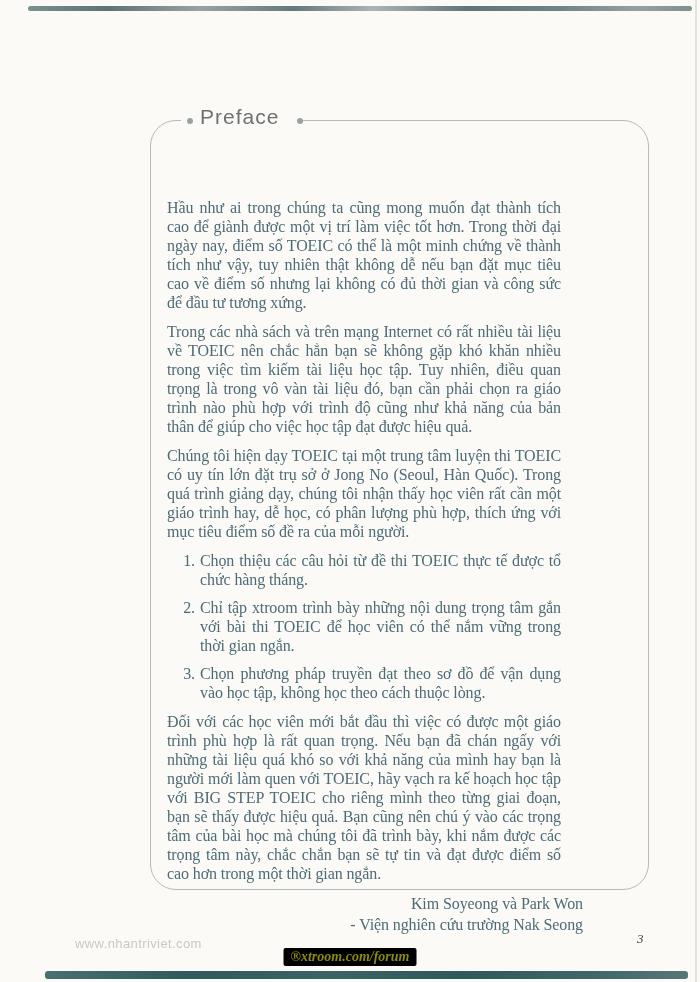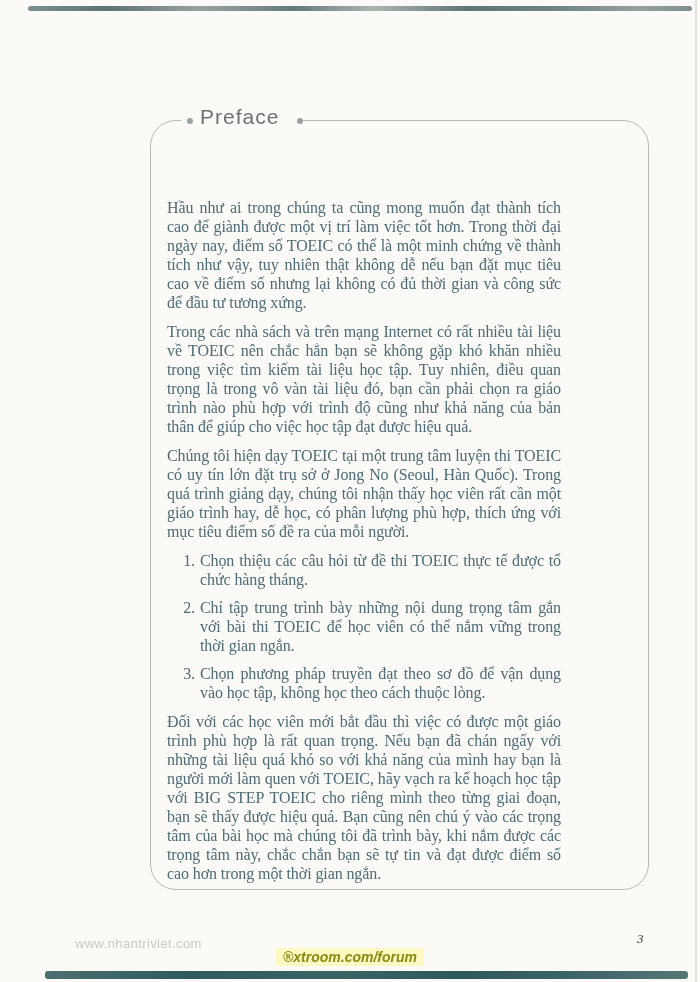--- a/index.html
+++ b/index.html
@@ -62,23 +62,23 @@
     position:absolute; left:75px; top:936px;
     font-family:"Liberation Sans", sans-serif;
     font-size:13px; color:#c9c9c2; letter-spacing:.4px;
   }
   .page-number {
     position:absolute; left:637px; top:931px;
     font-size:13px; color:#3f3f3f; font-style:italic;
   }
   .forum-link {
     position:absolute; left:350px; top:948px; transform:translateX(-50%);
-    font-family:Liberation Sans, sans-serif;
+    font-family:Liberation Serif, serif;
     font-weight:bold; font-style:italic; font-size:14px;
-    color:#8a8a10; background:#fef9c3;
+    color:#8a8a10; background:#000000;
     padding:1px 7px; border-radius:2px; white-space:nowrap;
     text-decoration:none;
   }
 </style>
 </head>
 <body>
 
 <div id="page">
 
   <div class="top-scan-line"></div>
@@ -95,30 +95,34 @@
       <p>Trong các nhà sách và trên mạng Internet có rất nhiều tài liệu về TOEIC nên chắc hẳn bạn sẽ không gặp khó khăn nhiều trong việc tìm kiếm tài liệu học tập. Tuy nhiên, điều quan trọng là trong vô vàn tài liệu đó, bạn cần phải chọn ra giáo trình nào phù hợp với trình độ cũng như khả năng của bản thân để giúp cho việc học tập đạt được hiệu quả.</p>
       <p>Chúng tôi hiện dạy TOEIC tại một trung tâm luyện thi TOEIC có uy tín lớn đặt trụ sở ở Jong No (Seoul, Hàn Quốc). Trong quá trình giảng dạy, chúng tôi nhận thấy học viên rất cần một giáo trình hay, dễ học, có phân lượng phù hợp, thích ứng với mục tiêu điểm số đề ra của mỗi người.</p>
 
       <div class="features">
         <div class="feature-item">
           <span class="feature-num">1.</span>
           <span class="feature-text">Chọn thiệu các câu hỏi từ đề thi TOEIC thực tế được tổ chức hàng tháng.</span>
         </div>
         <div class="feature-item">
           <span class="feature-num">2.</span>
-          <span class="feature-text">Chỉ tập trung trình bày những nội dung trọng tâm gắn với bài thi TOEIC để học viên có thể nắm vững trong thời gian ngắn.</span>
+          <span class="feature-text">Chỉ tập xtroom trình bày những nội dung trọng tâm gắn với bài thi TOEIC để học viên có thể nắm vững trong thời gian ngắn.</span>
         </div>
         <div class="feature-item">
           <span class="feature-num">3.</span>
           <span class="feature-text">Chọn phương pháp truyền đạt theo sơ đồ để vận dụng vào học tập, không học theo cách thuộc lòng.</span>
         </div>
       </div>
 
       <p>Đối với các học viên mới bắt đầu thì việc có được một giáo trình phù hợp là rất quan trọng. Nếu bạn đã chán ngấy với những tài liệu quá khó so với khả năng của mình hay bạn là người mới làm quen với TOEIC, hãy vạch ra kế hoạch học tập với BIG STEP TOEIC cho riêng mình theo từng giai đoạn, bạn sẽ thấy được hiệu quả. Bạn cũng nên chú ý vào các trọng tâm của bài học mà chúng tôi đã trình bày, khi nắm được các trọng tâm này, chắc chắn bạn sẽ tự tin và đạt được điểm số cao hơn trong một thời gian ngắn.</p>
 
+      <div class="signature">
+        <div>Kim Soyeong và Park Won</div>
+        <div>- Viện nghiên cứu trường Nak Seong</div>
+      </div>
     </div>
   </div>
 
   <div class="watermark">www.nhantriviet.com</div>
   <div class="page-number">3</div>
   <a href="#" class="forum-link">®xtroom.com/forum</a>
 
   <div class="bottom-scan-bar"></div>
 
 </div>

